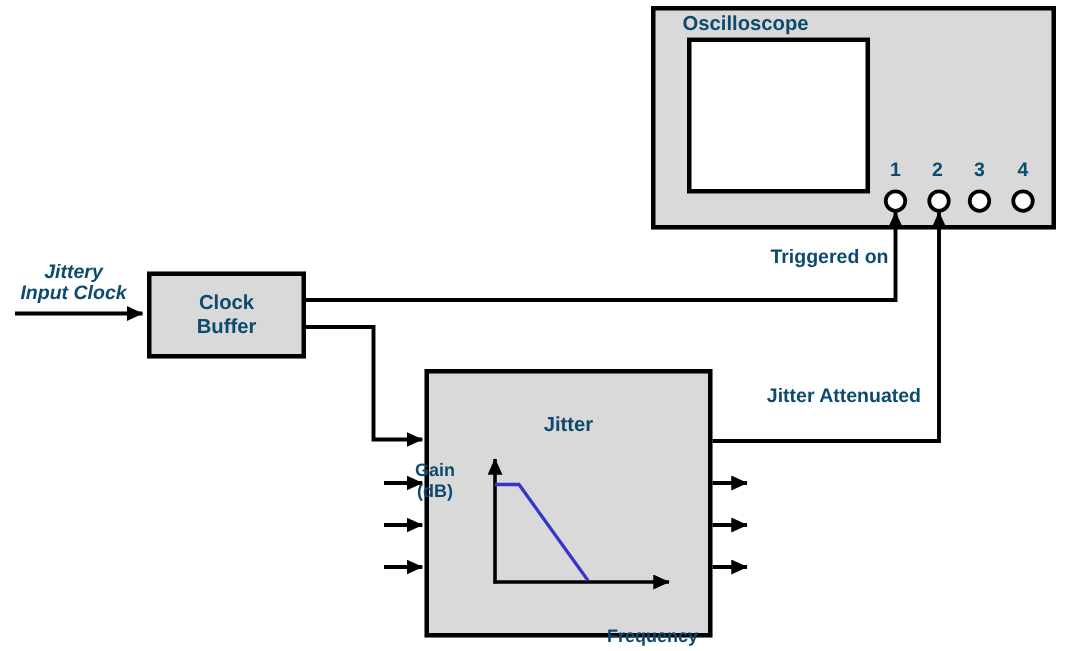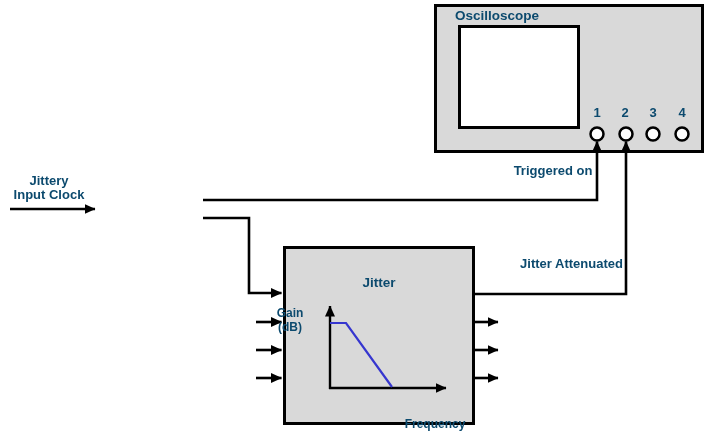--- a/index.html
+++ b/index.html
@@ -44,20 +44,26 @@
 
   <div class="box" style="left:434px;top:4px;width:270px;height:149px;">
     <div class="osc-title">Oscilloscope</div>
   </div>
   <div class="screen" style="left:458px;top:25px;width:122px;height:104px;"></div>
   <div class="chan-num" style="left:587px;top:106px;">1</div>
   <div class="chan-num" style="left:615px;top:106px;">2</div>
   <div class="chan-num" style="left:643px;top:106px;">3</div>
   <div class="chan-num" style="left:672px;top:106px;">4</div>
 
+  <div class="box" style="left:98px;top:181px;width:106px;height:58px;">
+    <div class="cb-inner">
+      <span>Clock</span>
+      <span>Buffer</span>
+    </div>
+  </div>
 
   <div class="box" style="left:283px;top:246px;width:192px;height:179px;">
     <div class="ja-title">
       <span>Jitter</span>
     </div>
   </div>
 
   <svg class="overlay" width="710" height="434" viewBox="0 0 710 434">
     <defs>
       <marker id="arr" markerUnits="userSpaceOnUse" markerWidth="11" markerHeight="10" refX="10.5" refY="5" orient="auto">
@@ -85,30 +91,30 @@
     <path d="M475,322 L498,322" stroke="#000" stroke-width="2.6" fill="none" marker-end="url(#arr)"></path>
     <path d="M475,350 L498,350" stroke="#000" stroke-width="2.6" fill="none" marker-end="url(#arr)"></path>
     <path d="M475,378 L498,378" stroke="#000" stroke-width="2.6" fill="none" marker-end="url(#arr)"></path>
 
     <path d="M330,389 L330,306" stroke="#000" stroke-width="2.4" fill="none" marker-end="url(#arr)"></path>
     <path d="M329,388 L446,388" stroke="#000" stroke-width="2.4" fill="none" marker-end="url(#arr)"></path>
 
     <path d="M330,323 L346,323 L392,387" stroke="#3636cf" stroke-width="2.2" fill="none"></path>
   </svg>
 
-  <div class="lbl in-label" style="left:6px;top:174px;width:86px;">
+  <div class="lbl in-label" style="left:6px;top:174px;width:86px;font-style:italic;">
     <span>Jittery</span>
     <span>Input Clock</span>
   </div>
 
   <div class="lbl annot" style="left:503px;top:163px;width:100px;">
     <span>Triggered on</span>
   </div>
 
-  <div class="lbl annot" style="left:513px;top:256px;width:117px;">
+  <div class="lbl annot" style="left:497px;top:256px;width:117px;text-align:right;">
     <span>Jitter Attenuated</span>
   </div>
 
   <div class="lbl plot-lbl" style="left:272px;top:307px;width:36px;">
     <span>Gain</span>
     <span>(dB)</span>
   </div>
 
   <div class="lbl plot-lbl" style="left:399px;top:418px;width:72px;">Frequency</div>
 

